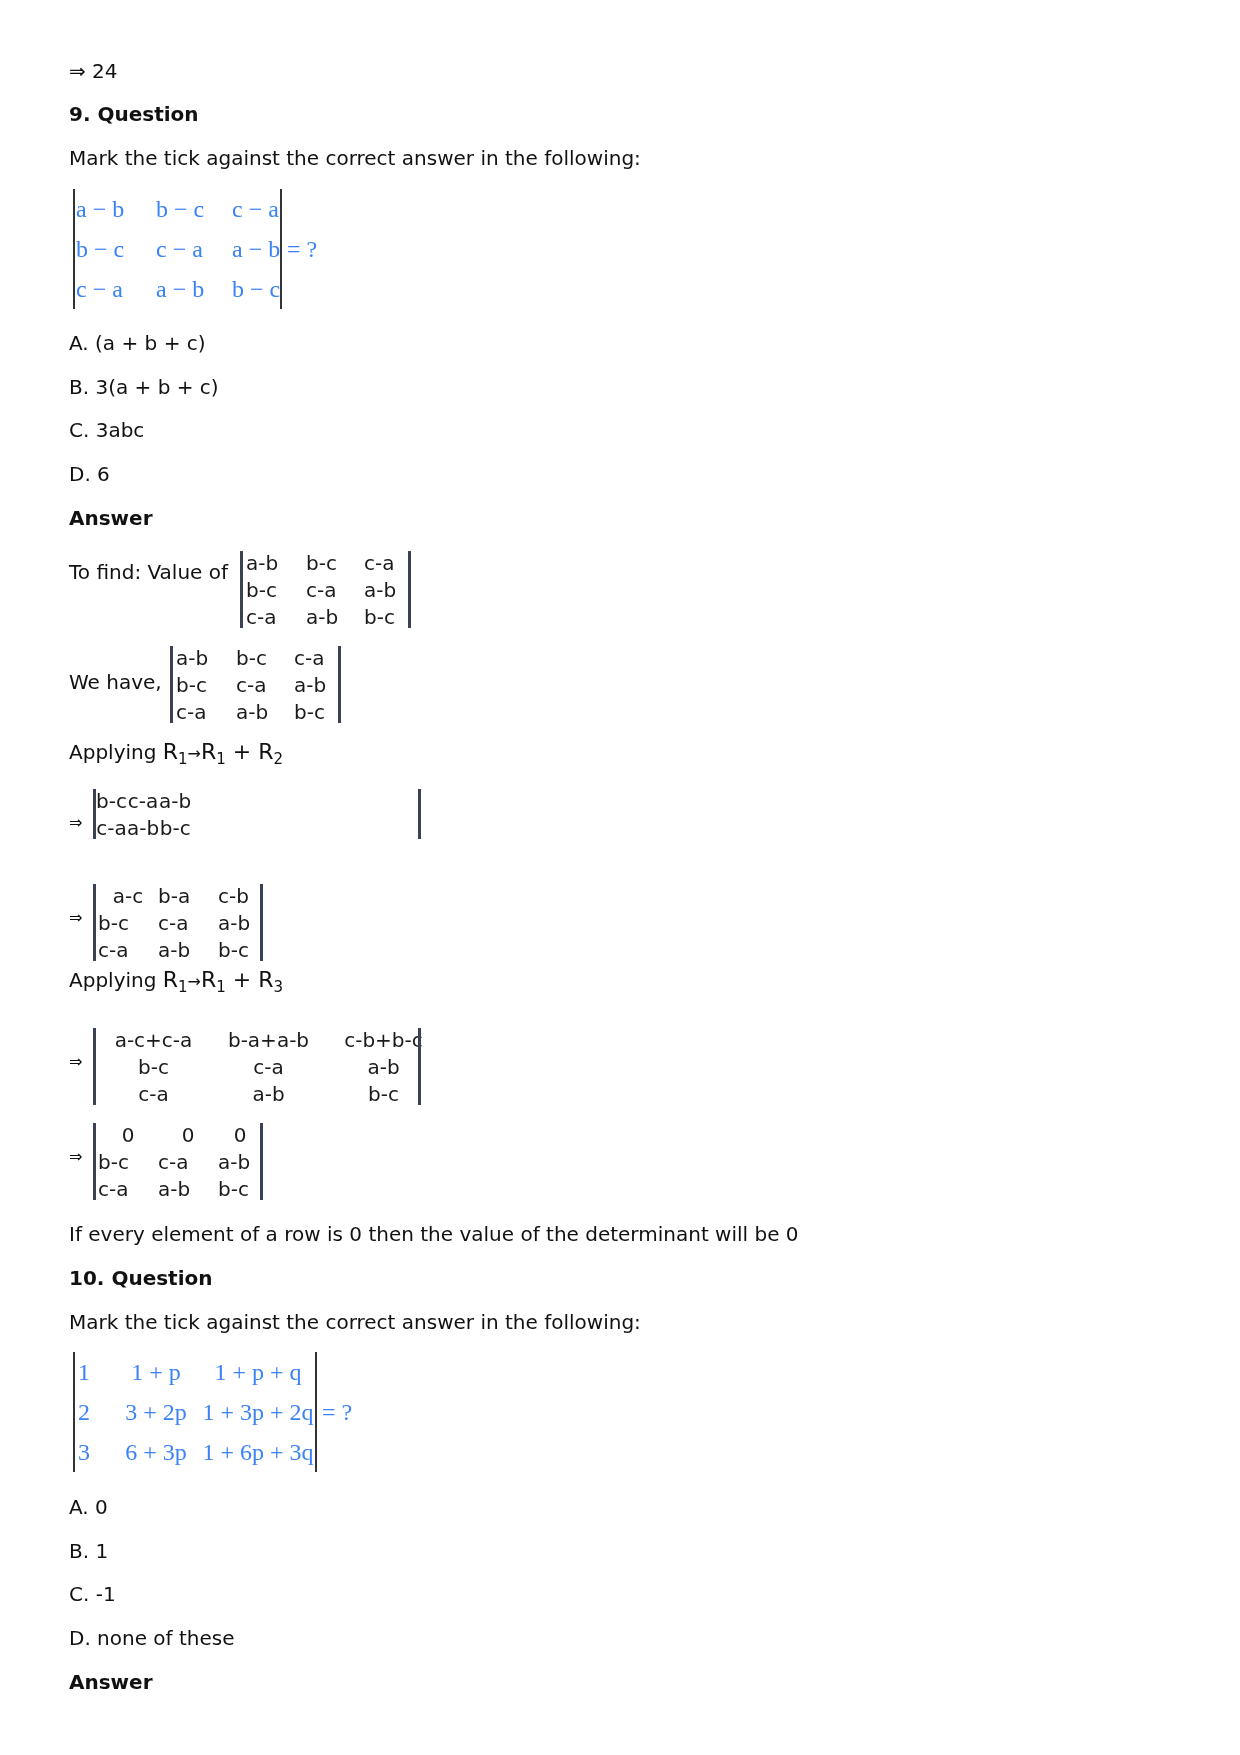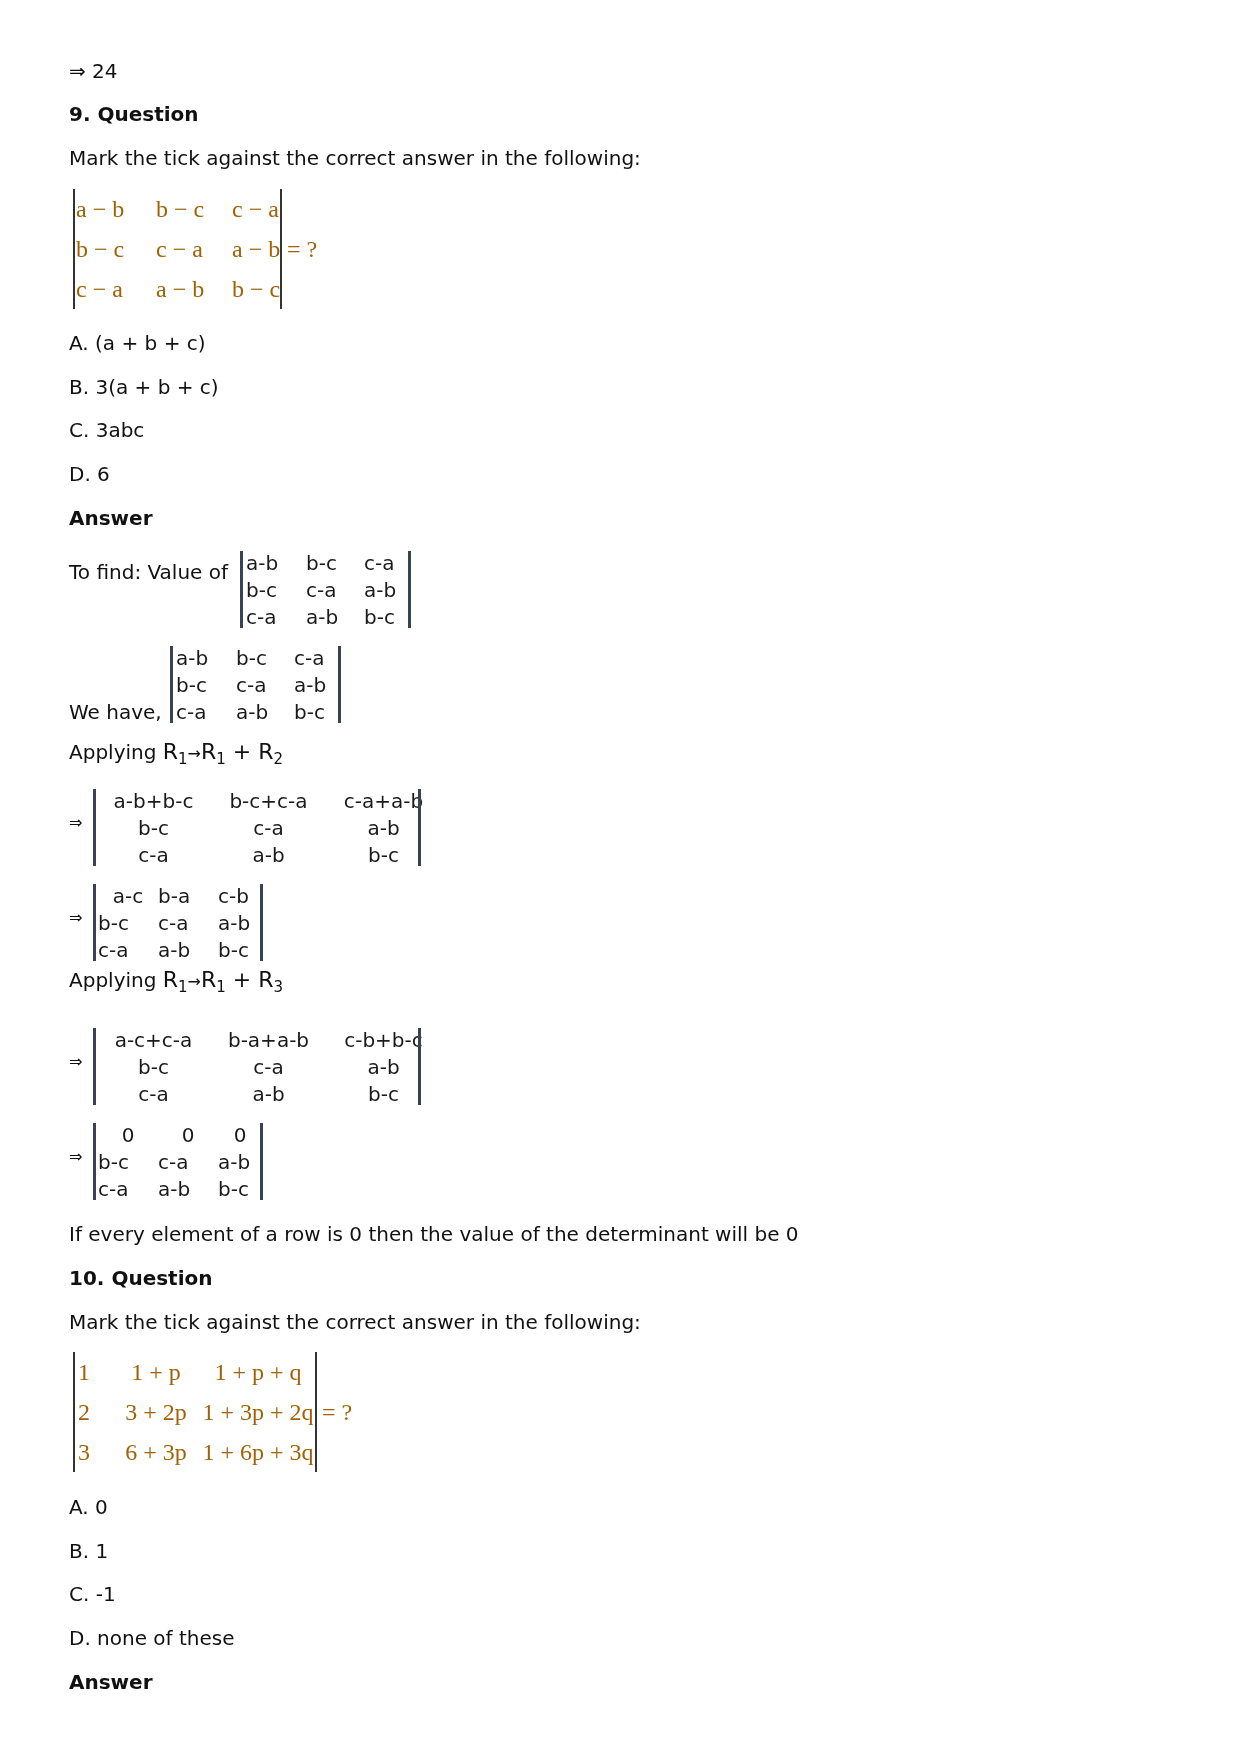--- a/index.html
+++ b/index.html
@@ -3,21 +3,21 @@
   <meta charset="utf-8">
   <style>
     html, body { margin: 0; padding: 0; background: #ffffff; }
     body {
       width: 1240px; height: 1755px; position: relative; overflow: hidden;
       font-family: "DejaVu Sans", sans-serif; color: #111111; font-size: 20px;
     }
     .line { position: absolute; left: 69px; white-space: nowrap; line-height: 24px; }
     .bold { font-weight: bold; }
     
-    .sdet { position: absolute; left: 70px; font-family: "Liberation Serif", serif; font-size: 24px; color: #a16207; }
+    .sdet { position: absolute; left: 70px; font-family: "Liberation Serif", serif; font-size: 24px; color: #3b82f6; }
     .sdet .bar { position: absolute; top: 0; bottom: 0; width: 2px; background: #333; }
     .sdet table { border-collapse: collapse; }
     .sdet td { padding: 0 0 0 0; height: 40px; text-align: center; white-space: nowrap; }
     .sdet .eq { position: absolute; white-space: nowrap; }
     
     .adet { position: absolute; font-family: "DejaVu Sans", sans-serif; font-size: 20px; color: #1a1a1a; }
     .adet .bar { position: absolute; top: 2px; bottom: 2px; width: 3px; background: #3a4256; }
     .adet table { border-collapse: collapse; }
     .adet td { height: 27px; padding: 0; text-align: center; white-space: nowrap; }
     .arrow { position: absolute; left: 69px; font-size: 16px; }
@@ -81,21 +81,21 @@
     <tr>
           <td style="text-align:left;">c-a</td>
           <td style="text-align:left;">a-b</td>
           <td style="text-align:left;">b-c</td>
         </tr>
   </tbody>
     </table>
   <div class="bar" style="left:168px;"></div>
 </div>
 
-<div class="line" style="top:670px;margin-top:30px;">We have,</div>
+<div class="line" style="top:670px;">We have,</div>
 <div class="adet" style="left:170px; top:644px;">
   <div class="bar" style="left:0;"></div>
   <table style="margin-left:6px;">
     <tbody>
         <tr>
           <td style="width:60px;text-align:left;">a-b</td>
           <td style="width:58px;text-align:left;">b-c</td>
           <td style="width:44px;text-align:left;">c-a</td>
         </tr>
     <tr>
@@ -116,25 +116,20 @@
 <div class="line" style="top:740px;">
   <span>Applying</span>
   <span class="rowop"><span>R</span><sub>1</sub><span style="font-size:16px;">→</span><span>R</span><sub>1</sub> <span>+</span> <span>R</span><sub>2</sub></span>
 </div>
 
 <div class="arrow" style="top:813px;">⇒</div>
 <div class="adet" style="left:93px; top:787px;">
   <div class="bar" style="left:0;"></div>
   <table style="margin-left:3px;">
     <tbody>
-        <tr>
-          <td style="width:115px;">a-b+b-c</td>
-          <td style="width:115px;">b-c+c-a</td>
-          <td style="width:115px;">c-a+a-b</td>
-        </tr>
     <tr>
           <td>b-c</td>
           <td>c-a</td>
           <td>a-b</td>
         </tr>
     <tr>
           <td>c-a</td>
           <td>a-b</td>
           <td>b-c</td>
         </tr>

